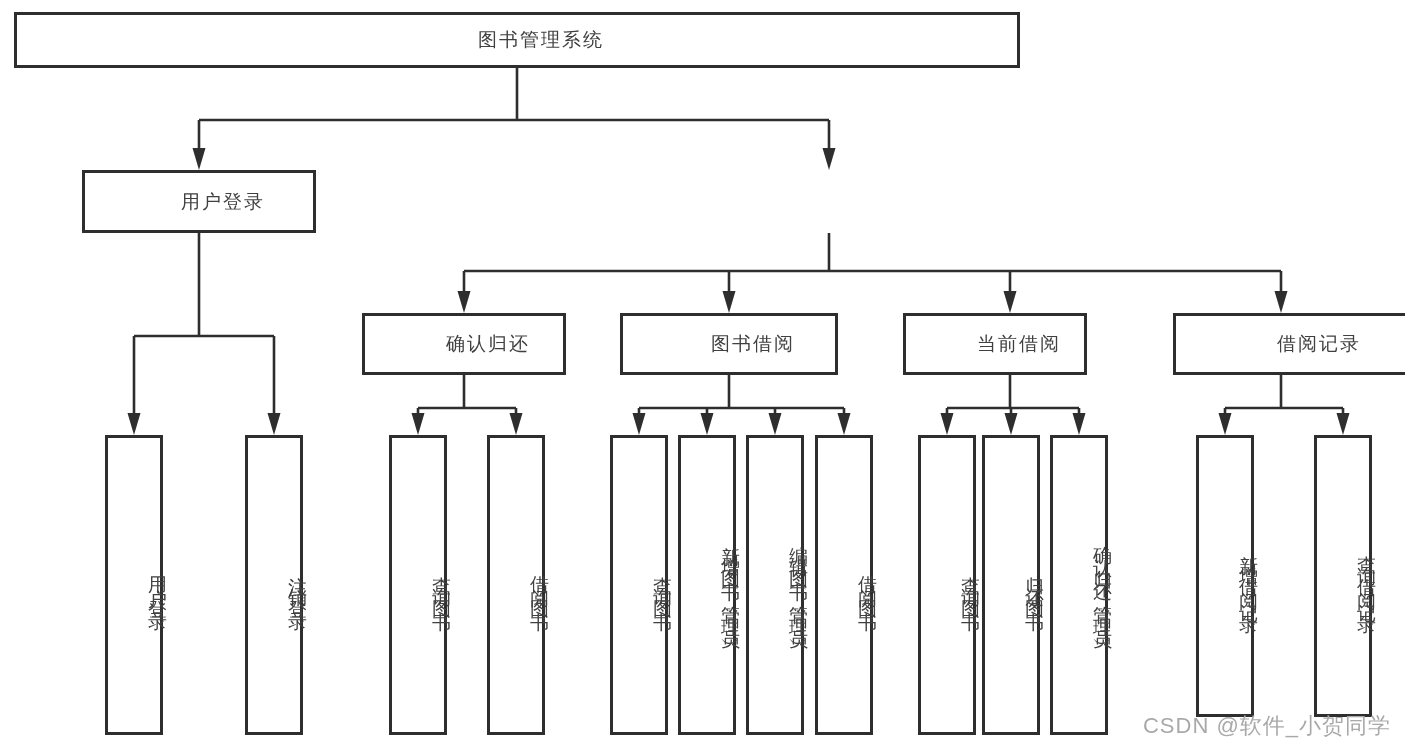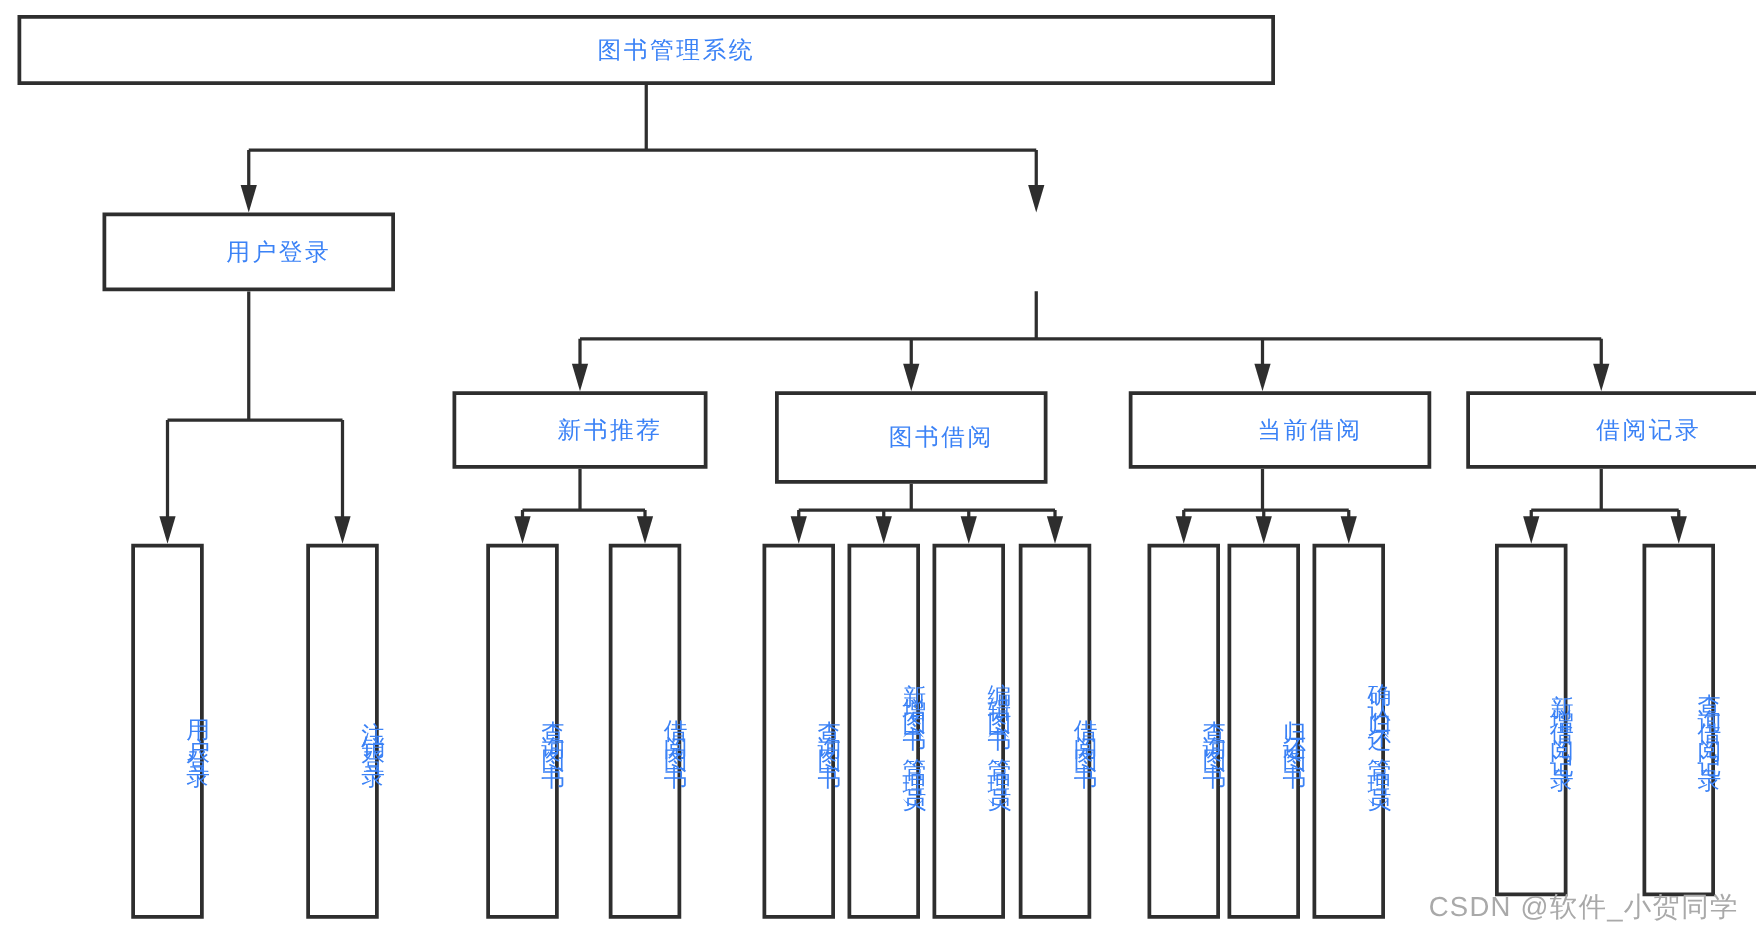--- a/index.html
+++ b/index.html
@@ -12,21 +12,21 @@
   }
   svg.connectors{position:absolute;left:0;top:0;z-index:1;}
   .box{
     position:absolute;
     box-sizing:border-box;
     background:#ffffff;
     border:3px solid #2e2e2e;
     display:flex;
     align-items:center;
     justify-content:center;
-    color:#3b82f6;
+    color:#404040;
     z-index:2;
     padding-left:48px;
   }
   .box.h span{
     font-size:19px;
     letter-spacing:2px;
     white-space:nowrap;
   }
   .box.v span{
     writing-mode:vertical-rl;
@@ -119,26 +119,26 @@
 
   <div class="box h" style="left:14px;top:12px;width:1006px;height:56px">
     <span>图书管理系统</span>
   </div>
 
   <div class="box h" style="left:82px;top:170px;width:234px;height:63px">
     <span>用户登录</span>
   </div>
 
   <div class="box h" style="left:362px;top:313px;width:204px;height:62px">
-    <span>新书推荐</span>
+    <span>确认归还</span>
   </div>
-  <div class="box h" style="left:620px;top:313px;width:218px;height:74px">
+  <div class="box h" style="left:620px;top:313px;width:218px;height:62px">
     <span>图书借阅</span>
   </div>
-  <div class="box h" style="left:903px;top:313px;width:242px;height:62px">
+  <div class="box h" style="left:903px;top:313px;width:184px;height:62px">
     <span>当前借阅</span>
   </div>
   <div class="box h" style="left:1173px;top:313px;width:244px;height:62px">
     <span>借阅记录</span>
   </div>
 
   <div class="box v" style="left:105px;top:435px;width:58px;height:300px">
     <span>用户登录</span>
   </div>
   <div class="box v" style="left:245px;top:435px;width:58px;height:300px">

